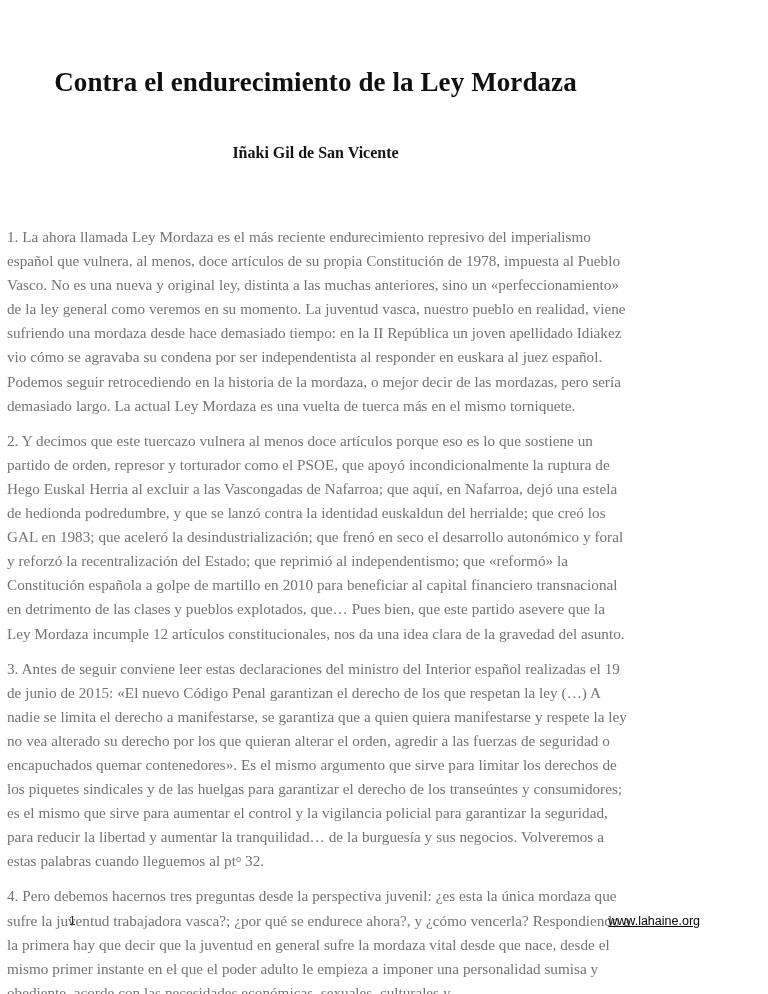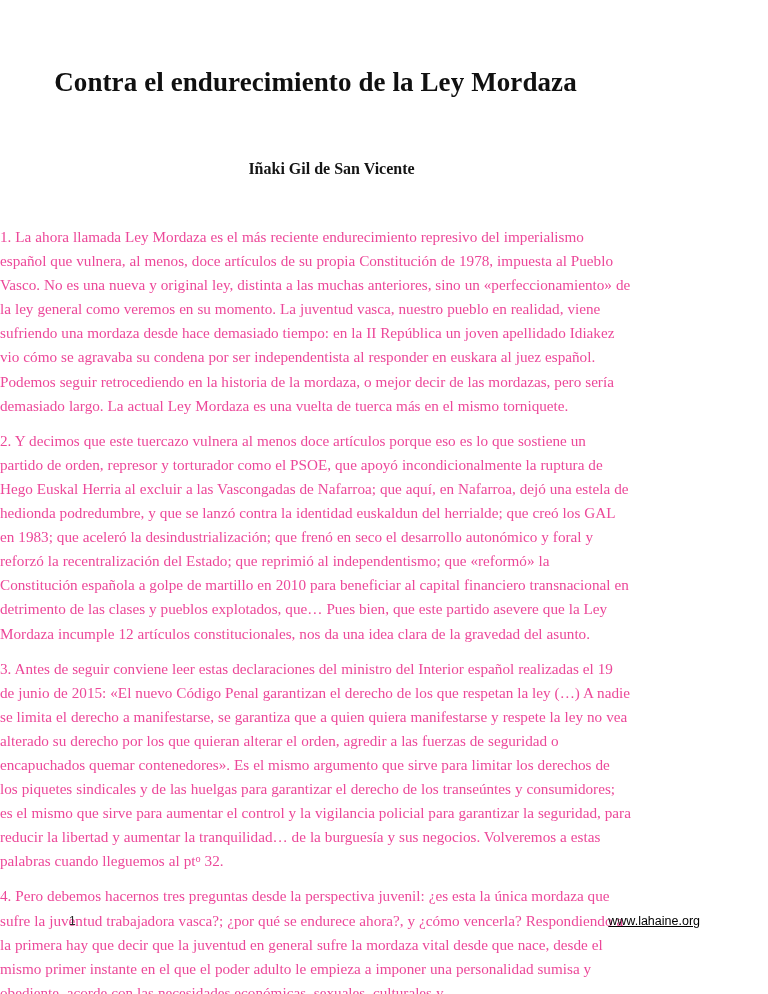--- a/index.html
+++ b/index.html
@@ -36,21 +36,21 @@
     text-align: center;
     color: #101010;
     position: absolute;
     left: 0;
     top: 66px;
     width: 631px;
     letter-spacing: 0.1px;
   }
 
   .doc-author {
-    margin: 16px;
+    margin: 0;
     padding: 0;
     font-family: "Liberation Serif", "DejaVu Serif", serif;
     font-weight: bold;
     font-size: 16px;
     line-height: 20px;
     text-align: center;
     color: #141414;
     position: absolute;
     left: 0;
     top: 143px;
@@ -58,26 +58,26 @@
   }
 
   .body-text {
     position: absolute;
     left: 0;
     top: 225px;
     width: 631px;
   }
 
   .para {
-    margin: 0 0 11px 0;
+    margin: 0 0 11px 7px;
     padding: 0;
     font-family: "Liberation Serif", "DejaVu Serif", serif;
     font-size: 15.2px;
     line-height: 24.1px;
-    color: #ec4899;
+    color: #737373;
     text-align: left;
     word-spacing: 0.15px;
   }
 
   .para:last-child {
     margin-bottom: 0;
   }
 
   .para sup {
     font-size: 0.68em;

